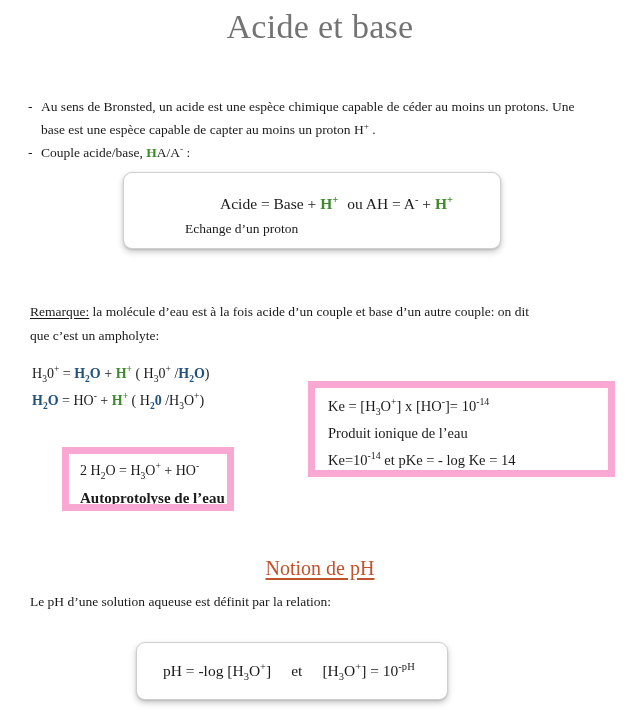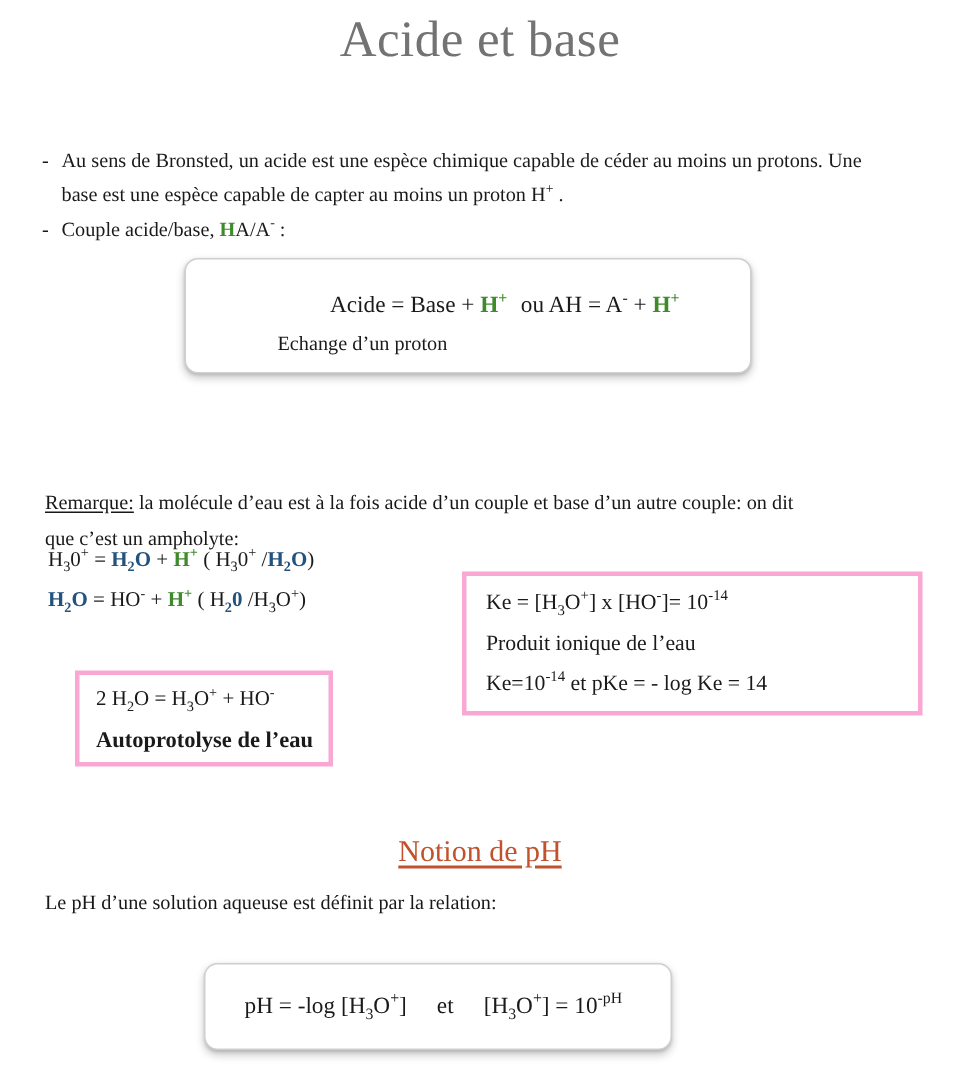--- a/index.html
+++ b/index.html
@@ -77,21 +77,20 @@
     color: #181818;
   }
   .bullet-text {
     flex: 1 1 auto;
   }
 
   .remarque {
     left: 30px;
     top: 300px;
     width: 560px;
-    margin-top: 23px;
   }
   .u { text-decoration: underline; text-underline-offset: 2px; }
 
   .eq-block {
     position: absolute;
     left: 32px;
     top: 360px;
     font-size: 14px;
     line-height: 1.95;
     white-space: nowrap;
@@ -116,21 +115,21 @@
     background: #ffffff;
     border: 1px solid #cfcfcf;
     border-radius: 9px;
     box-shadow: 0 3px 6px rgba(0,0,0,0.22), 0 1px 2px rgba(0,0,0,0.12);
     box-sizing: border-box;
     overflow: hidden;
   }
   .plain-box {
     position: absolute;
     background: #ffffff;
-    border: 3px solid #f9a8d4;
+    border: 7px solid #f9a8d4;
     box-sizing: border-box;
     overflow: hidden;
   }
 
   #box-acide-base {
     left: 123px; top: 172px; width: 378px; height: 77px;
   }
   #box-acide-base .line1 {
     position: absolute; left: 52px; top: 22px;
     font-size: 15.5px; white-space: nowrap; margin-left: 44px;
@@ -145,21 +144,21 @@
   }
   #box-ke .kline {
     position: absolute; left: 13px;
     font-size: 14.5px; white-space: nowrap;
   }
   #box-ke .k1 { top: 10px; }
   #box-ke .k2 { top: 37px; }
   #box-ke .k3 { top: 64px; }
 
   #box-auto {
-    left: 50px; top: 447px; width: 172px; height: 64px;
+    left: 62px; top: 447px; width: 172px; height: 64px;
   }
   #box-auto .aline {
     position: absolute; left: 11px;
     white-space: nowrap;
   }
   #box-auto .a1 { top: 9px;  font-size: 14px; }
   #box-auto .a2 { top: 36px; font-size: 15px; font-weight: bold; }
 
   #box-ph {
     left: 136px; top: 642px; width: 312px; height: 58px;

